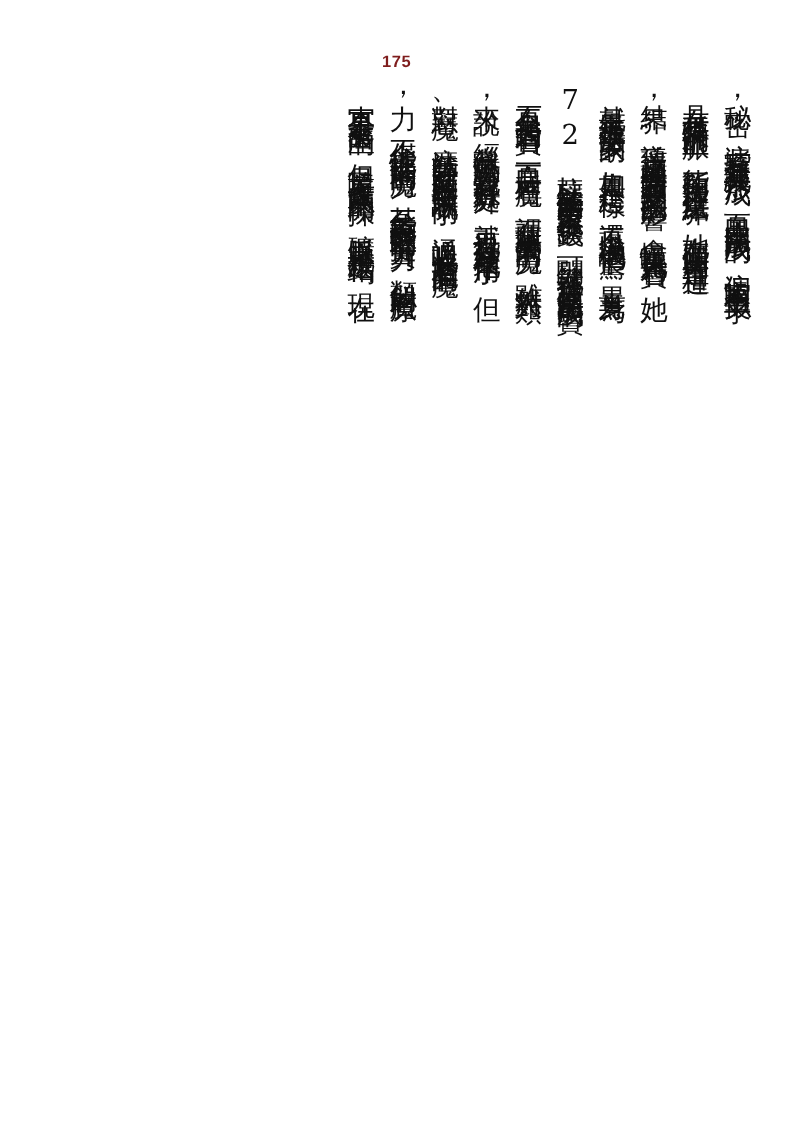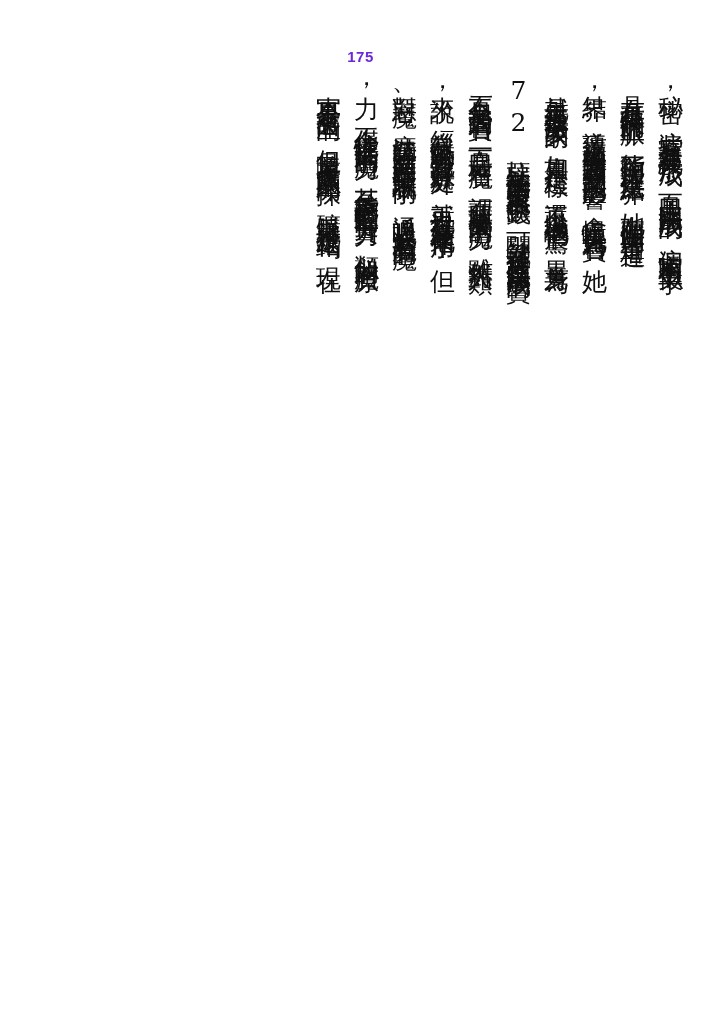--- a/index.html
+++ b/index.html
@@ -24,21 +24,21 @@
   }
   .page-number {
     position: absolute;
     top: 48px;
     left: 0;
     width: 721px;
     text-align: center;
     font-family: "Liberation Sans", sans-serif;
     font-size: 15px;
     font-weight: bold;
-    color: #6d28d9;
+    color: #7f1d1d;
     letter-spacing: 0.5px;
   }
   .text-body {
     position: absolute;
     top: 76px;
     left: 38px;
     width: 645px;
     height: 890px;
     display: flex;
     flex-direction: row-reverse;

